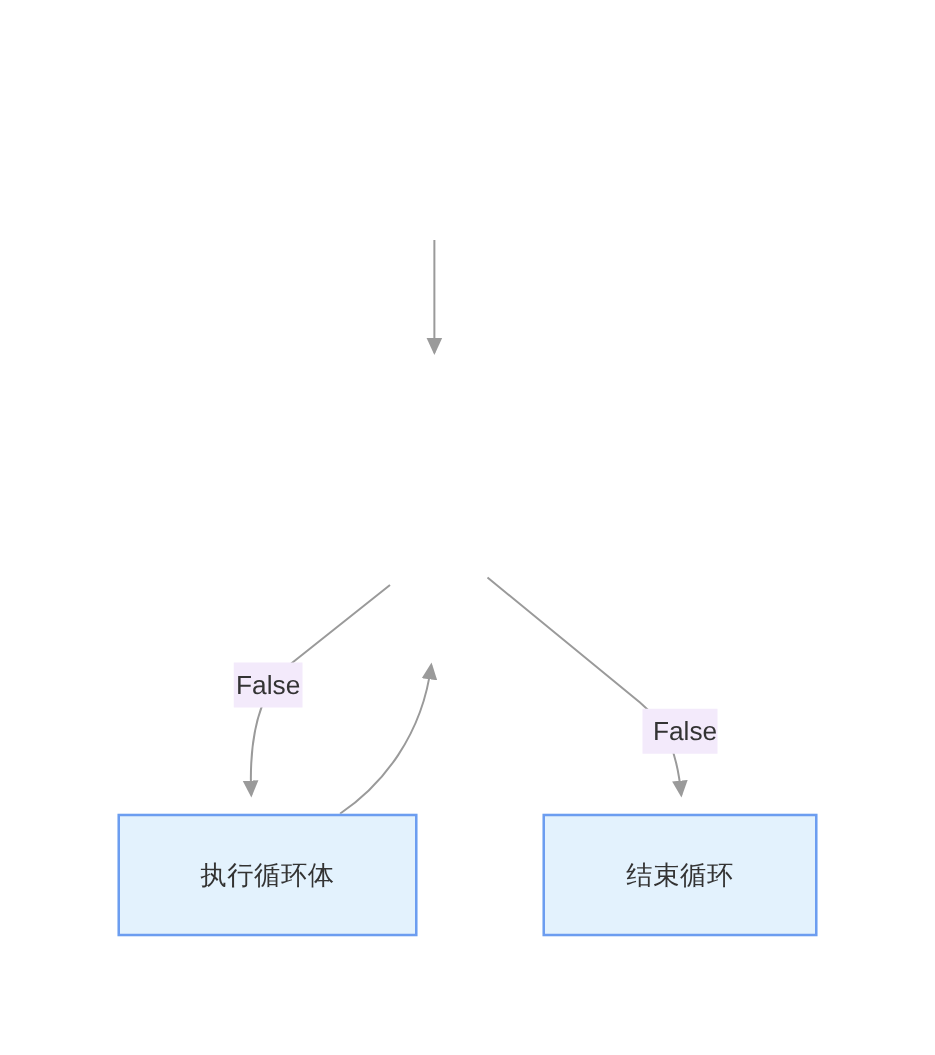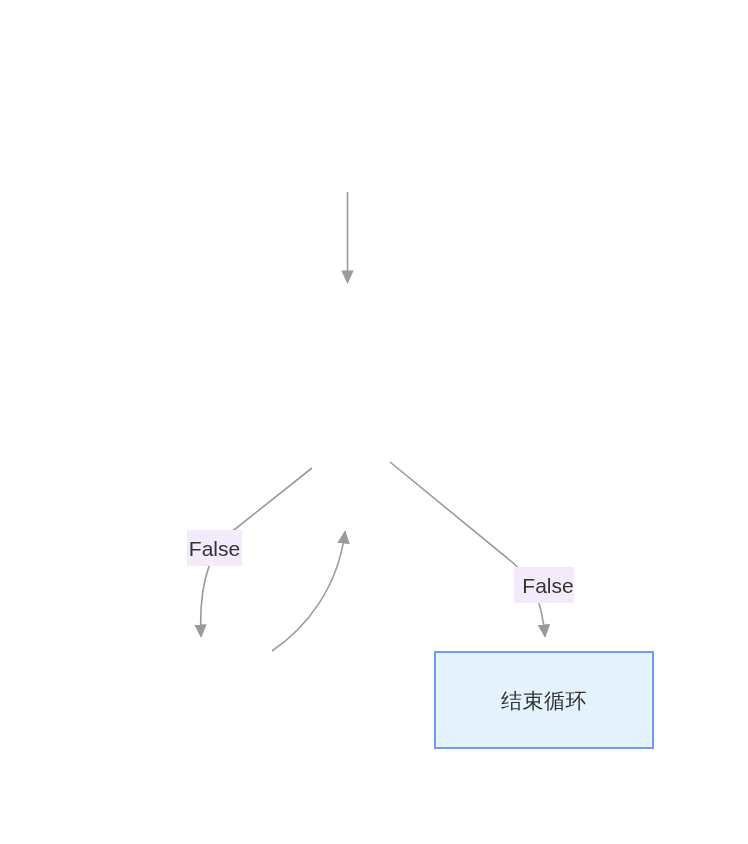--- a/index.html
+++ b/index.html
@@ -91,20 +91,23 @@
 
     <path d="M312,468 L234,530 C206,552 199,592 201,636" fill="none" stroke="#9a9a9a" stroke-width="1.6" marker-end="url(#arrowhead)"></path>
 
     <path d="M390,462 L512,562 C534,580 542,604 545,636" fill="none" stroke="#9a9a9a" stroke-width="1.6" marker-end="url(#arrowhead)"></path>
 
     <path d="M272,651 C306,628 338,588 345,532" fill="none" stroke="#9a9a9a" stroke-width="1.6" marker-end="url(#arrowhead)"></path>
   </svg>
 
 
 
+  <div class="node node-box" style="left:94px; top:651px; width:240px; height:98px;">
+    <span class="node-label">执行循环体</span>
+  </div>
 
   <div class="node node-box" style="left:434px; top:651px; width:220px; height:98px;">
     <span class="node-label">结束循环</span>
   </div>
 
   <div class="edge-label" style="left:187px; top:530px; width:55px; height:36px;">False</div>
 
   <div class="edge-label" style="left:514px; top:567px; width:60px; height:36px;padding-left:12px;">False</div>
 
 </div>

